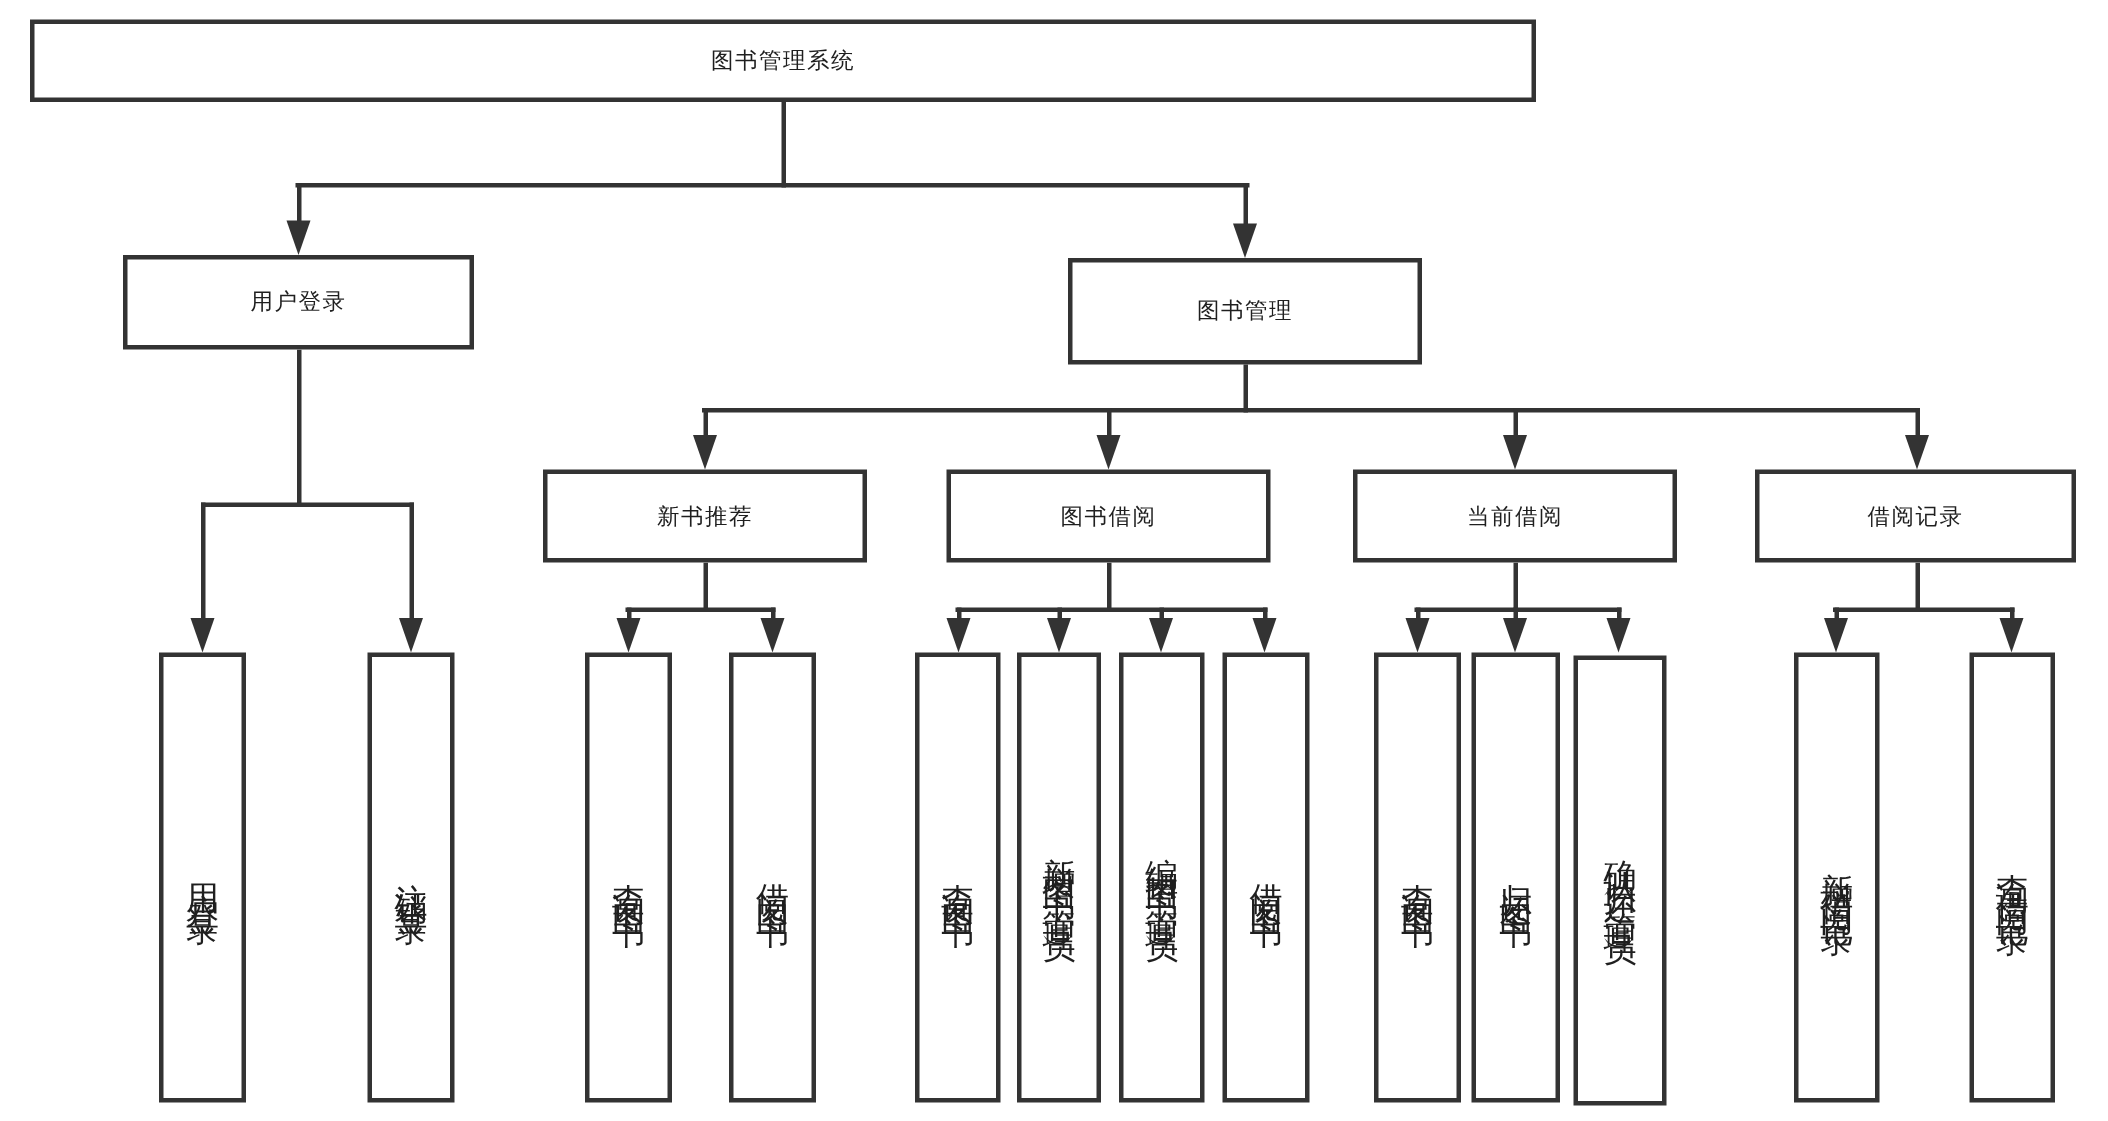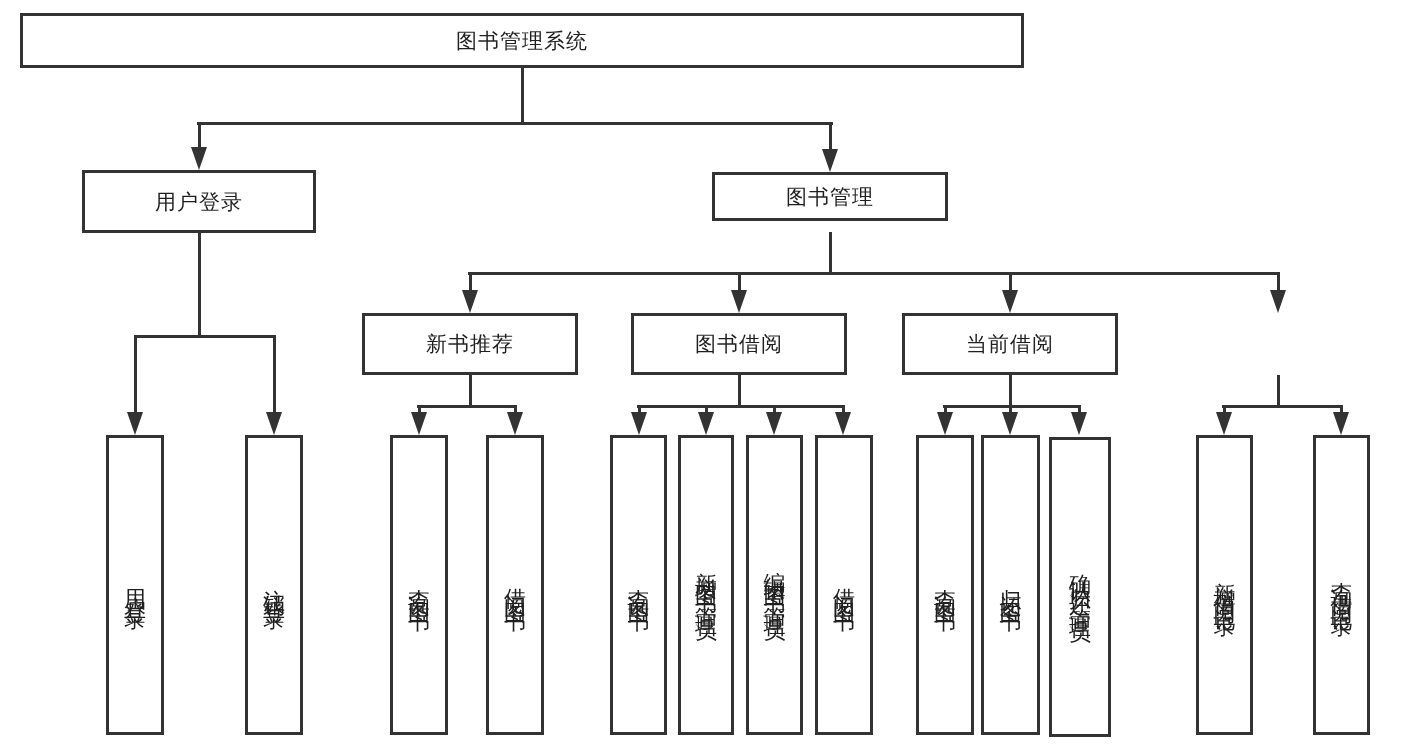--- a/index.html
+++ b/index.html
@@ -9,21 +9,21 @@
   .canvas{
     position:relative; width:1405px; height:747px; overflow:hidden;
     background:var(--background);
     font-family:"Liberation Sans","DejaVu Sans",sans-serif;
     color:var(--text);
   }
   .box{
     position:absolute; box-sizing:border-box;
     border:3px solid var(--line); background:#fff;
     display:flex; align-items:center; justify-content:center;
-    font-size:21px; letter-spacing:1px; color:var(--text);
+    font-size:15px; letter-spacing:1px; color:var(--text);
   }
   .vbox{
     writing-mode:vertical-rl; text-orientation:mixed;
     font-size:22px; letter-spacing:7px; line-height:1;
   }
   .vline{position:absolute; width:3px; background:var(--line);}
   .hline{position:absolute; height:3px; background:var(--line);}
   .arrow{
     position:absolute; width:0; height:0;
     border-left:8px solid transparent; border-right:8px solid transparent;
@@ -100,36 +100,39 @@
   <div class="arrow" style="left:1333px;top:412px;"></div>
 
   <div class="box" style="left:20px;top:13px;width:1004px;height:55px;">
     <span>图书管理系统</span>
   </div>
 
   <div class="box" style="left:82px;top:170px;width:234px;height:63px;">
     <span>用户登录</span>
   </div>
 
-  <div class="box" style="left:712px;top:172px;width:236px;height:49px;">
+  <div class="box" style="left:712px;top:172px;width:236px;height:71px;">
     <span>图书管理</span>
   </div>
 
   <div class="box" style="left:631px;top:313px;width:216px;height:62px;">
     <span>图书借阅</span>
   </div>
 
   <div class="box" style="left:362px;top:313px;width:216px;height:62px;">
     <span>新书推荐</span>
   </div>
 
   <div class="box" style="left:902px;top:313px;width:216px;height:62px;">
     <span>当前借阅</span>
   </div>
 
+  <div class="box" style="left:1170px;top:313px;width:214px;height:62px;">
+    <span>借阅记录</span>
+  </div>
 
   <div class="box vbox" style="left:106px;top:435px;width:58px;height:300px;">
     <span>用户登录</span>
   </div>
   <div class="box vbox" style="left:245px;top:435px;width:58px;height:300px;">
     <span>注销登录</span>
   </div>
 
   <div class="box vbox" style="left:390px;top:435px;width:58px;height:300px;">
     <span>查询图书</span>

